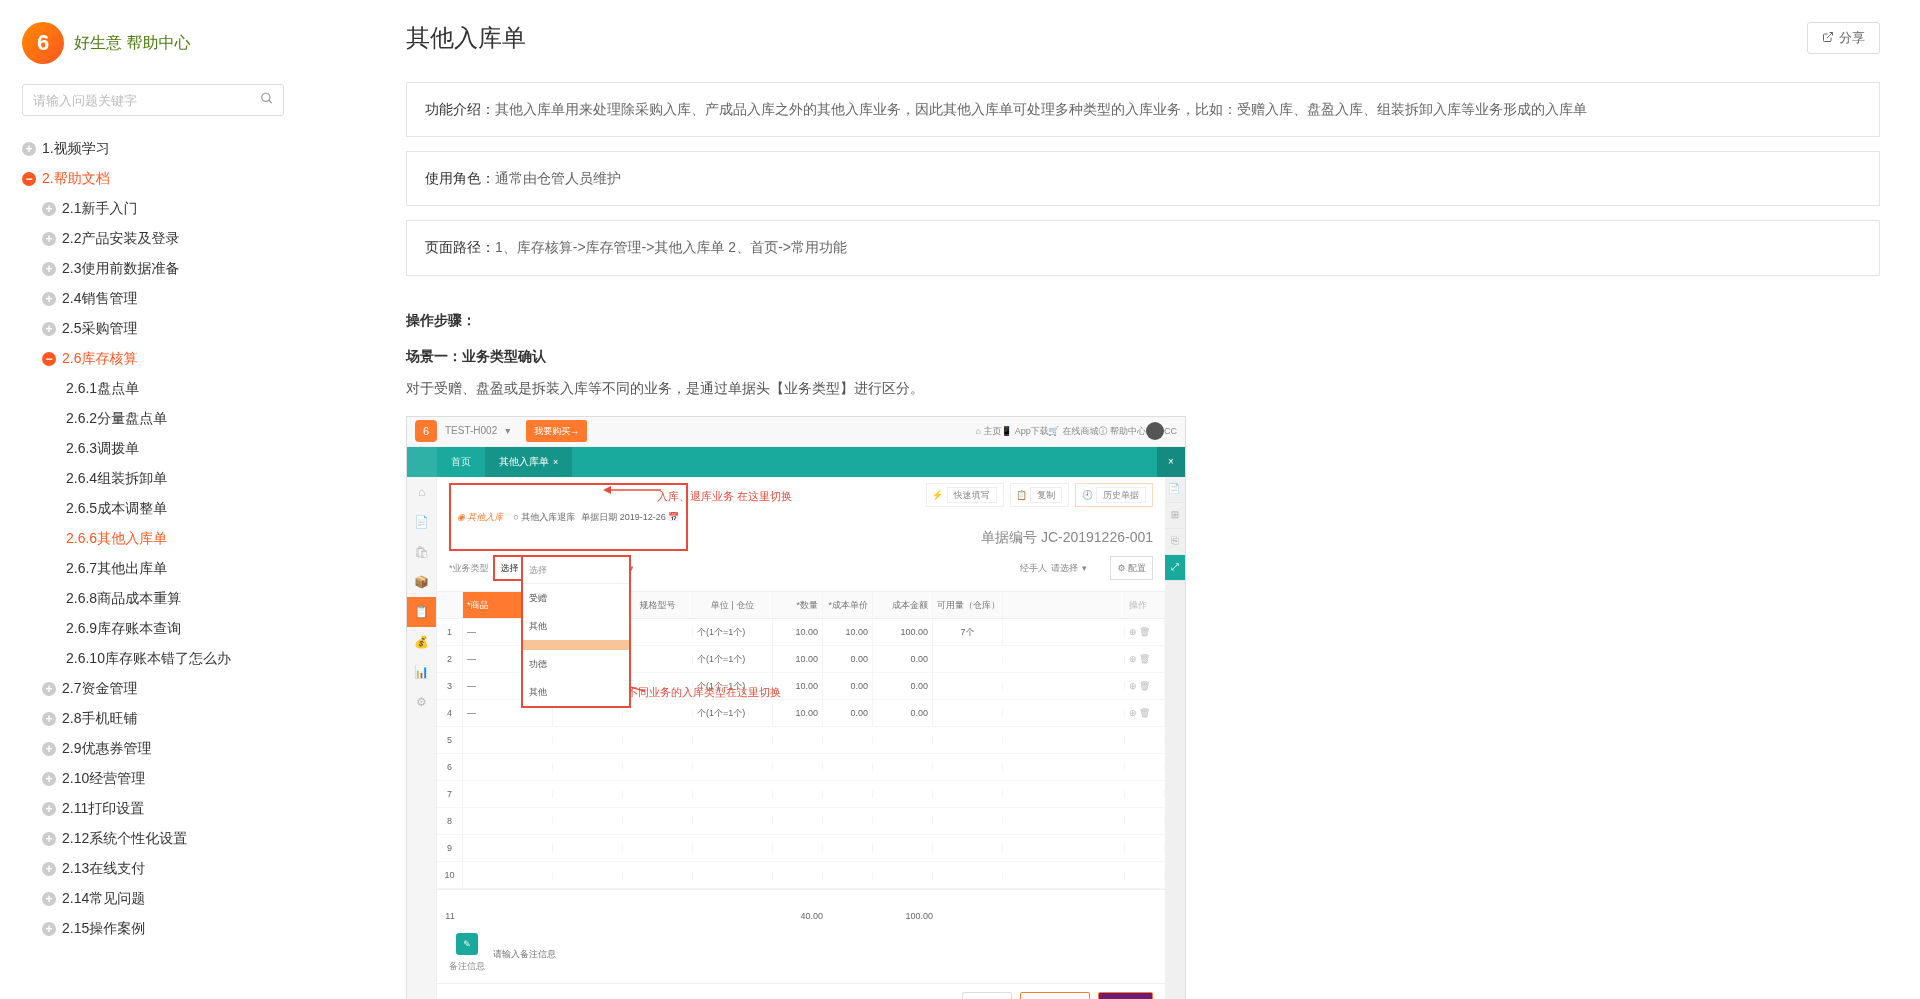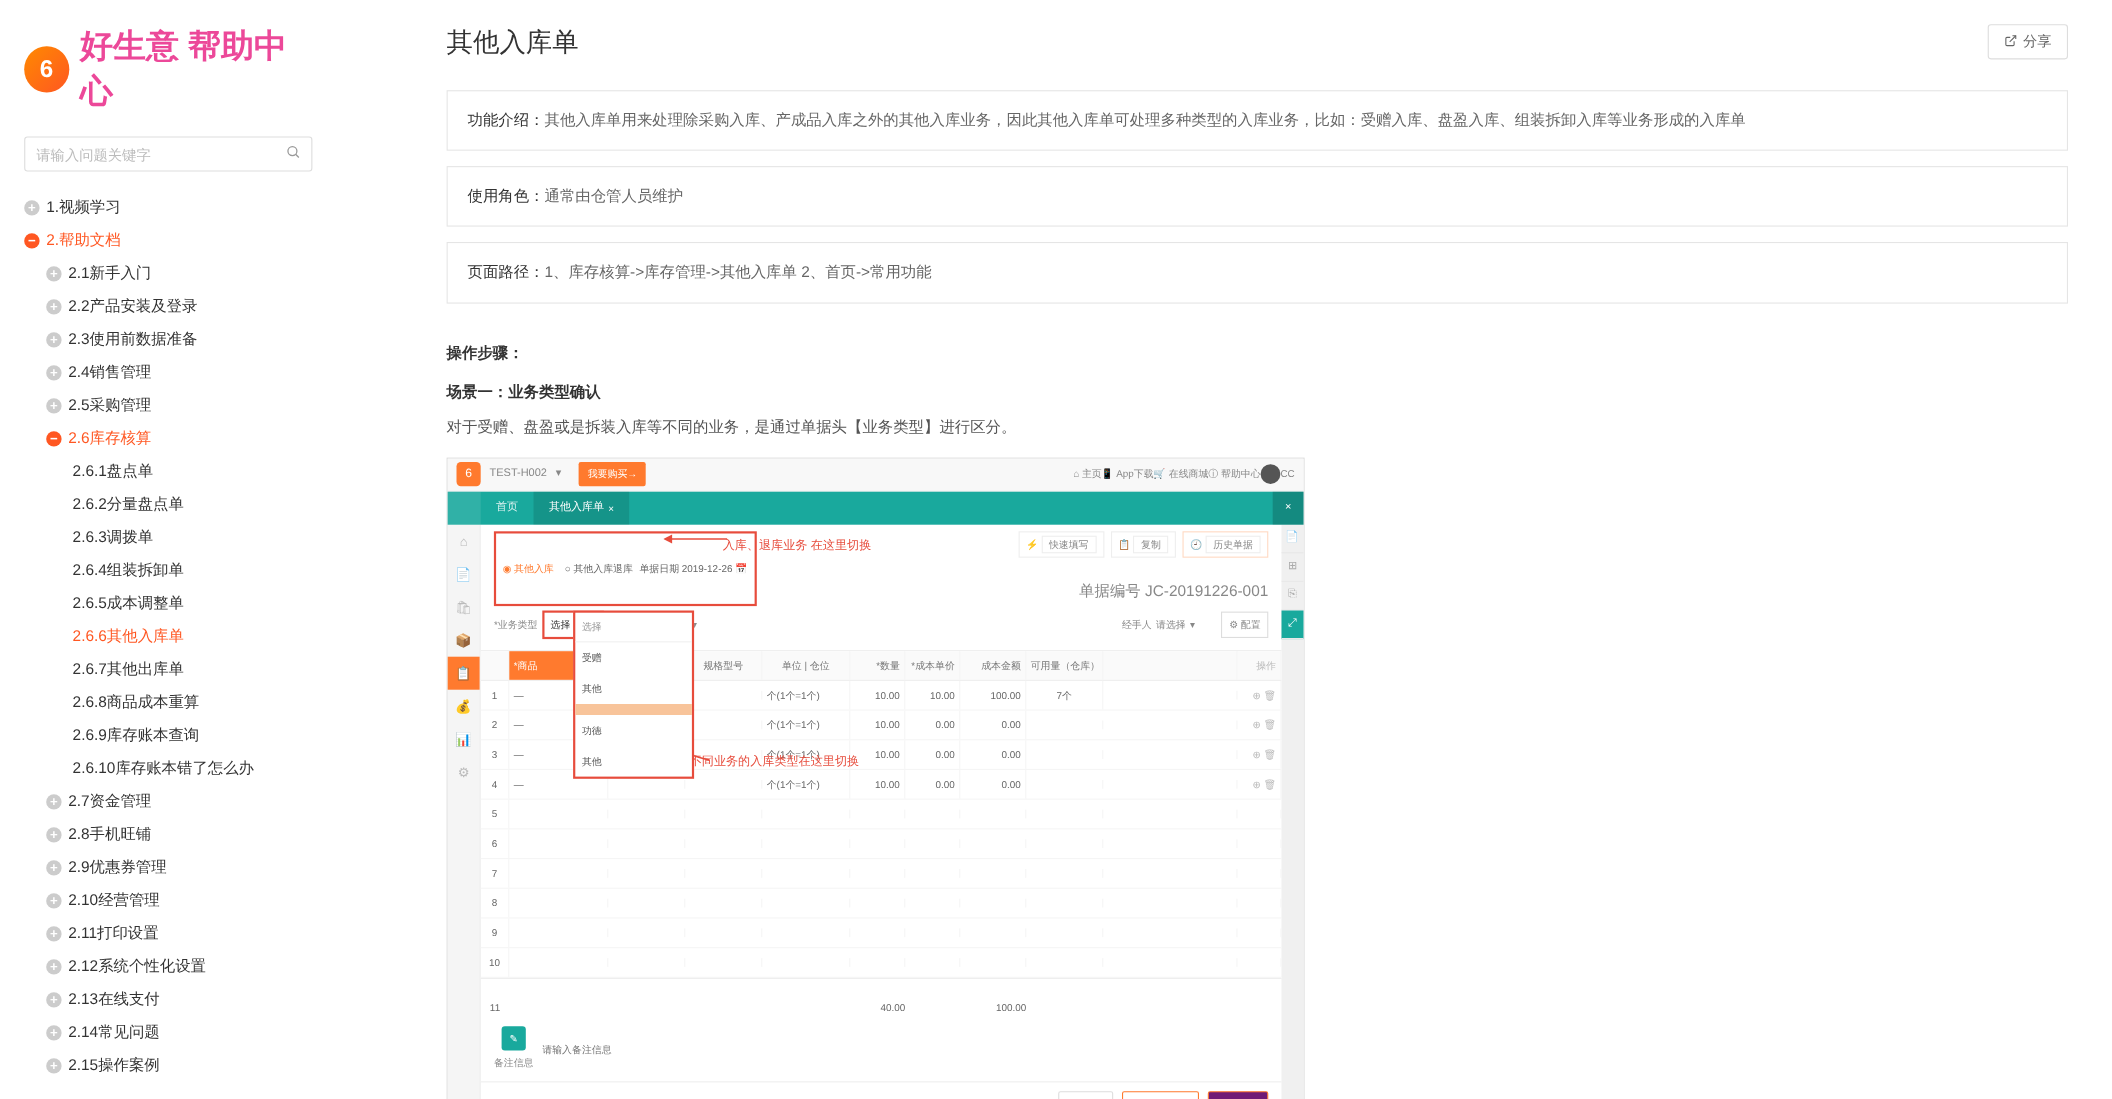--- a/index.html
+++ b/index.html
@@ -4,21 +4,21 @@
   <style>
     * { margin: 0; padding: 0; box-sizing: border-box; }
     body { font-family: "Helvetica Neue", Arial, "Microsoft YaHei", sans-serif; font-size: 14px; color: #333; background: #fff; }
     
     .layout { display: flex; min-height: 100vh; }
     
     
     .sidebar { width: 306px; padding: 22px; flex-shrink: 0; }
     .logo-area { display: flex; align-items: center; gap: 10px; margin-bottom: 20px; }
     .logo-circle { width: 42px; height: 42px; border-radius: 50%; background: linear-gradient(135deg, #ff8a00, #ff5722); display: flex; align-items: center; justify-content: center; color: white; font-weight: bold; font-size: 22px; }
-    .logo-text { font-size: 30px; font-weight: 700; color: #ec4899; }
+    .logo-text { font-size: 16px; font-weight: 400; color: #4d7c0f; }
     
     .search-box { position: relative; margin-bottom: 18px; }
     .search-input { width: 100%; height: 32px; padding: 0 32px 0 10px; border: 1px solid #ddd; border-radius: 3px; font-size: 13px; }
     .search-input::placeholder { color: #bbb; }
     .search-icon { position: absolute; right: 10px; top: 50%; transform: translateY(-50%); color: #999; }
     
     .nav-tree { list-style: none; }
     .nav-item { padding: 6px 0; cursor: pointer; display: flex; align-items: center; gap: 6px; color: #333; }
     .nav-item.active { color: #ff5722; }
     .nav-icon { width: 14px; height: 14px; display: inline-flex; align-items: center; justify-content: center; color: #999; font-size: 12px; }
@@ -64,21 +64,21 @@
     .app-leftbar-ic { height: 30px; display: flex; align-items: center; justify-content: center; color: #bbb; font-size: 12px; }
     .app-leftbar-ic.orange { background: #ff7a2e; color: white; }
     .app-main { flex: 1; display: flex; flex-direction: column; position: relative; }
     .app-rightbar { width: 20px; background: #f0f0f0; display: flex; flex-direction: column; }
     .app-rightbar-ic { height: 26px; display: flex; align-items: center; justify-content: center; font-size: 10px; color: #aaa; border-bottom: 1px solid #e8e8e8; }
     .app-rightbar-ic.teal { background: #19a99d; color: white; }
     
     .doc-head { display: flex; justify-content: space-between; padding: 6px 12px 0 12px; }
     .doc-datebox { display: flex; align-items: center; gap: 6px; border: 2px solid #e74c3c; padding: 3px 6px; }
     .doc-type-radio { display: flex; gap: 10px; font-size: 9px; color: #666; }
-    .doc-type-radio .sel { color: #ff7a2e; }
+    .doc-type-radio .sel { color: #ff7a2e; font-style: italic; }
     .doc-date { font-size: 9px; color: #666; }
     .doc-no { font-size: 14px; color: #888; }
     .doc-toolbar-right { display: flex; gap: 6px; font-size: 9px; align-items: center; }
     .doc-toolbar-right span { color: #888; border: 1px solid #eee; padding: 2px 6px; }
     
     .annot-red { position: absolute; color: #e74c3c; font-size: 11px; font-weight: 500; pointer-events: none; }
     .annot-arrow { position: absolute; pointer-events: none; }
     
     .doc-form-row { display: flex; padding: 4px 12px; gap: 24px; font-size: 9px; color: #888; align-items: center; }
     .doc-form-row .field { display: flex; align-items: center; gap: 4px; }
@@ -97,21 +97,21 @@
     .c-idx { width: 26px; text-align: center; }
     .c-name { width: 90px; }
     .c-code { width: 70px; text-align: center; }
     .c-spec { width: 70px; text-align: center; }
     .c-unit { width: 40px; text-align: center; }
     .c-qty { width: 50px; text-align: right; }
     .c-price { width: 50px; text-align: right; }
     .c-amt { width: 60px; text-align: right; }
     .c-ava { width: 70px; text-align: center; }
     .c-fill { flex: 1; }
-    .c-op { width: 40px; text-align: right; color: #bbb; }
+    .c-op { width: 40px; text-align: left; color: #bbb; }
     
     .doc-totals { display: flex; font-size: 9px; color: #666; border-top: 1px solid #eee; padding-top: 17px; }
     
     .doc-remark { display: flex; align-items: center; gap: 8px; padding: 8px 12px; font-size: 9px; color: #888; }
     .doc-remark-ic { width: 22px; height: 22px; background: #19a99d; border-radius: 3px; display: flex; align-items: center; justify-content: center; color: white; font-size: 9px; }
     .doc-remark input { border: none; font-size: 9px; color: #888; flex: 1; }
     
     .doc-footer { display: flex; justify-content: flex-end; gap: 8px; padding: 8px 12px; border-top: 1px solid #eee; }
     .doc-btn { border: 1px solid #ddd; padding: 4px 14px; font-size: 10px; color: #666; border-radius: 2px; cursor: pointer; }
     .doc-btn.outline { border-color: #ff7a2e; color: #ff7a2e; }

